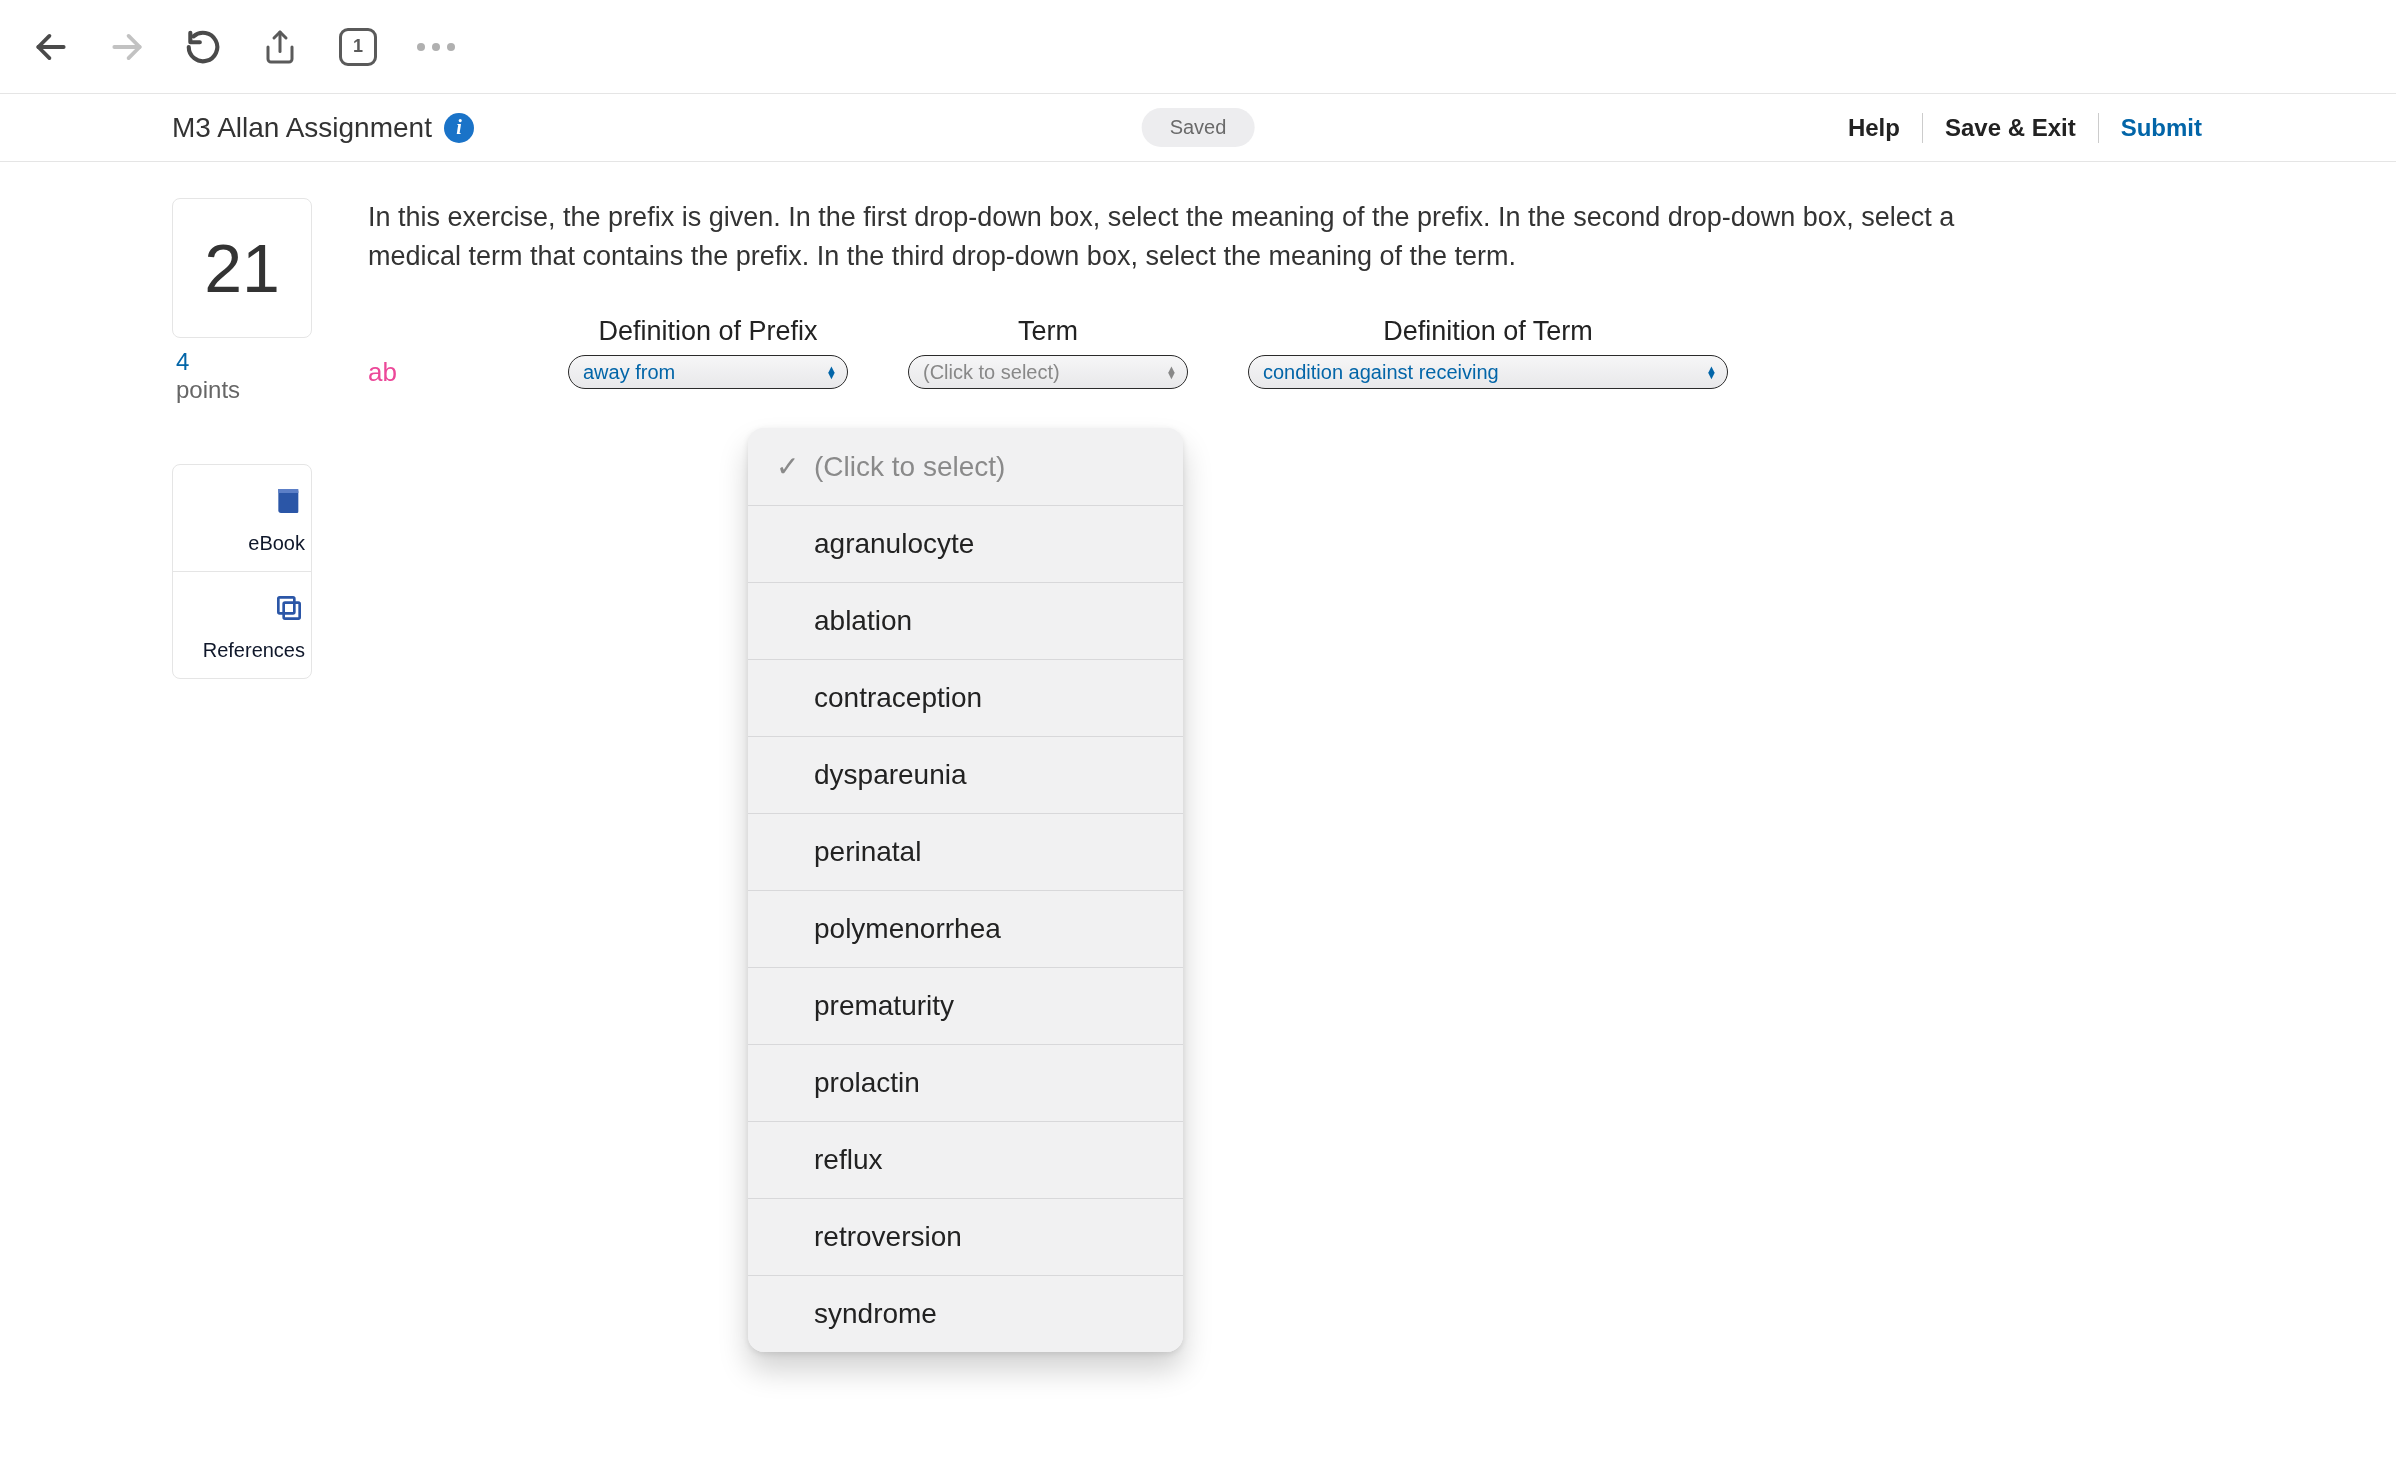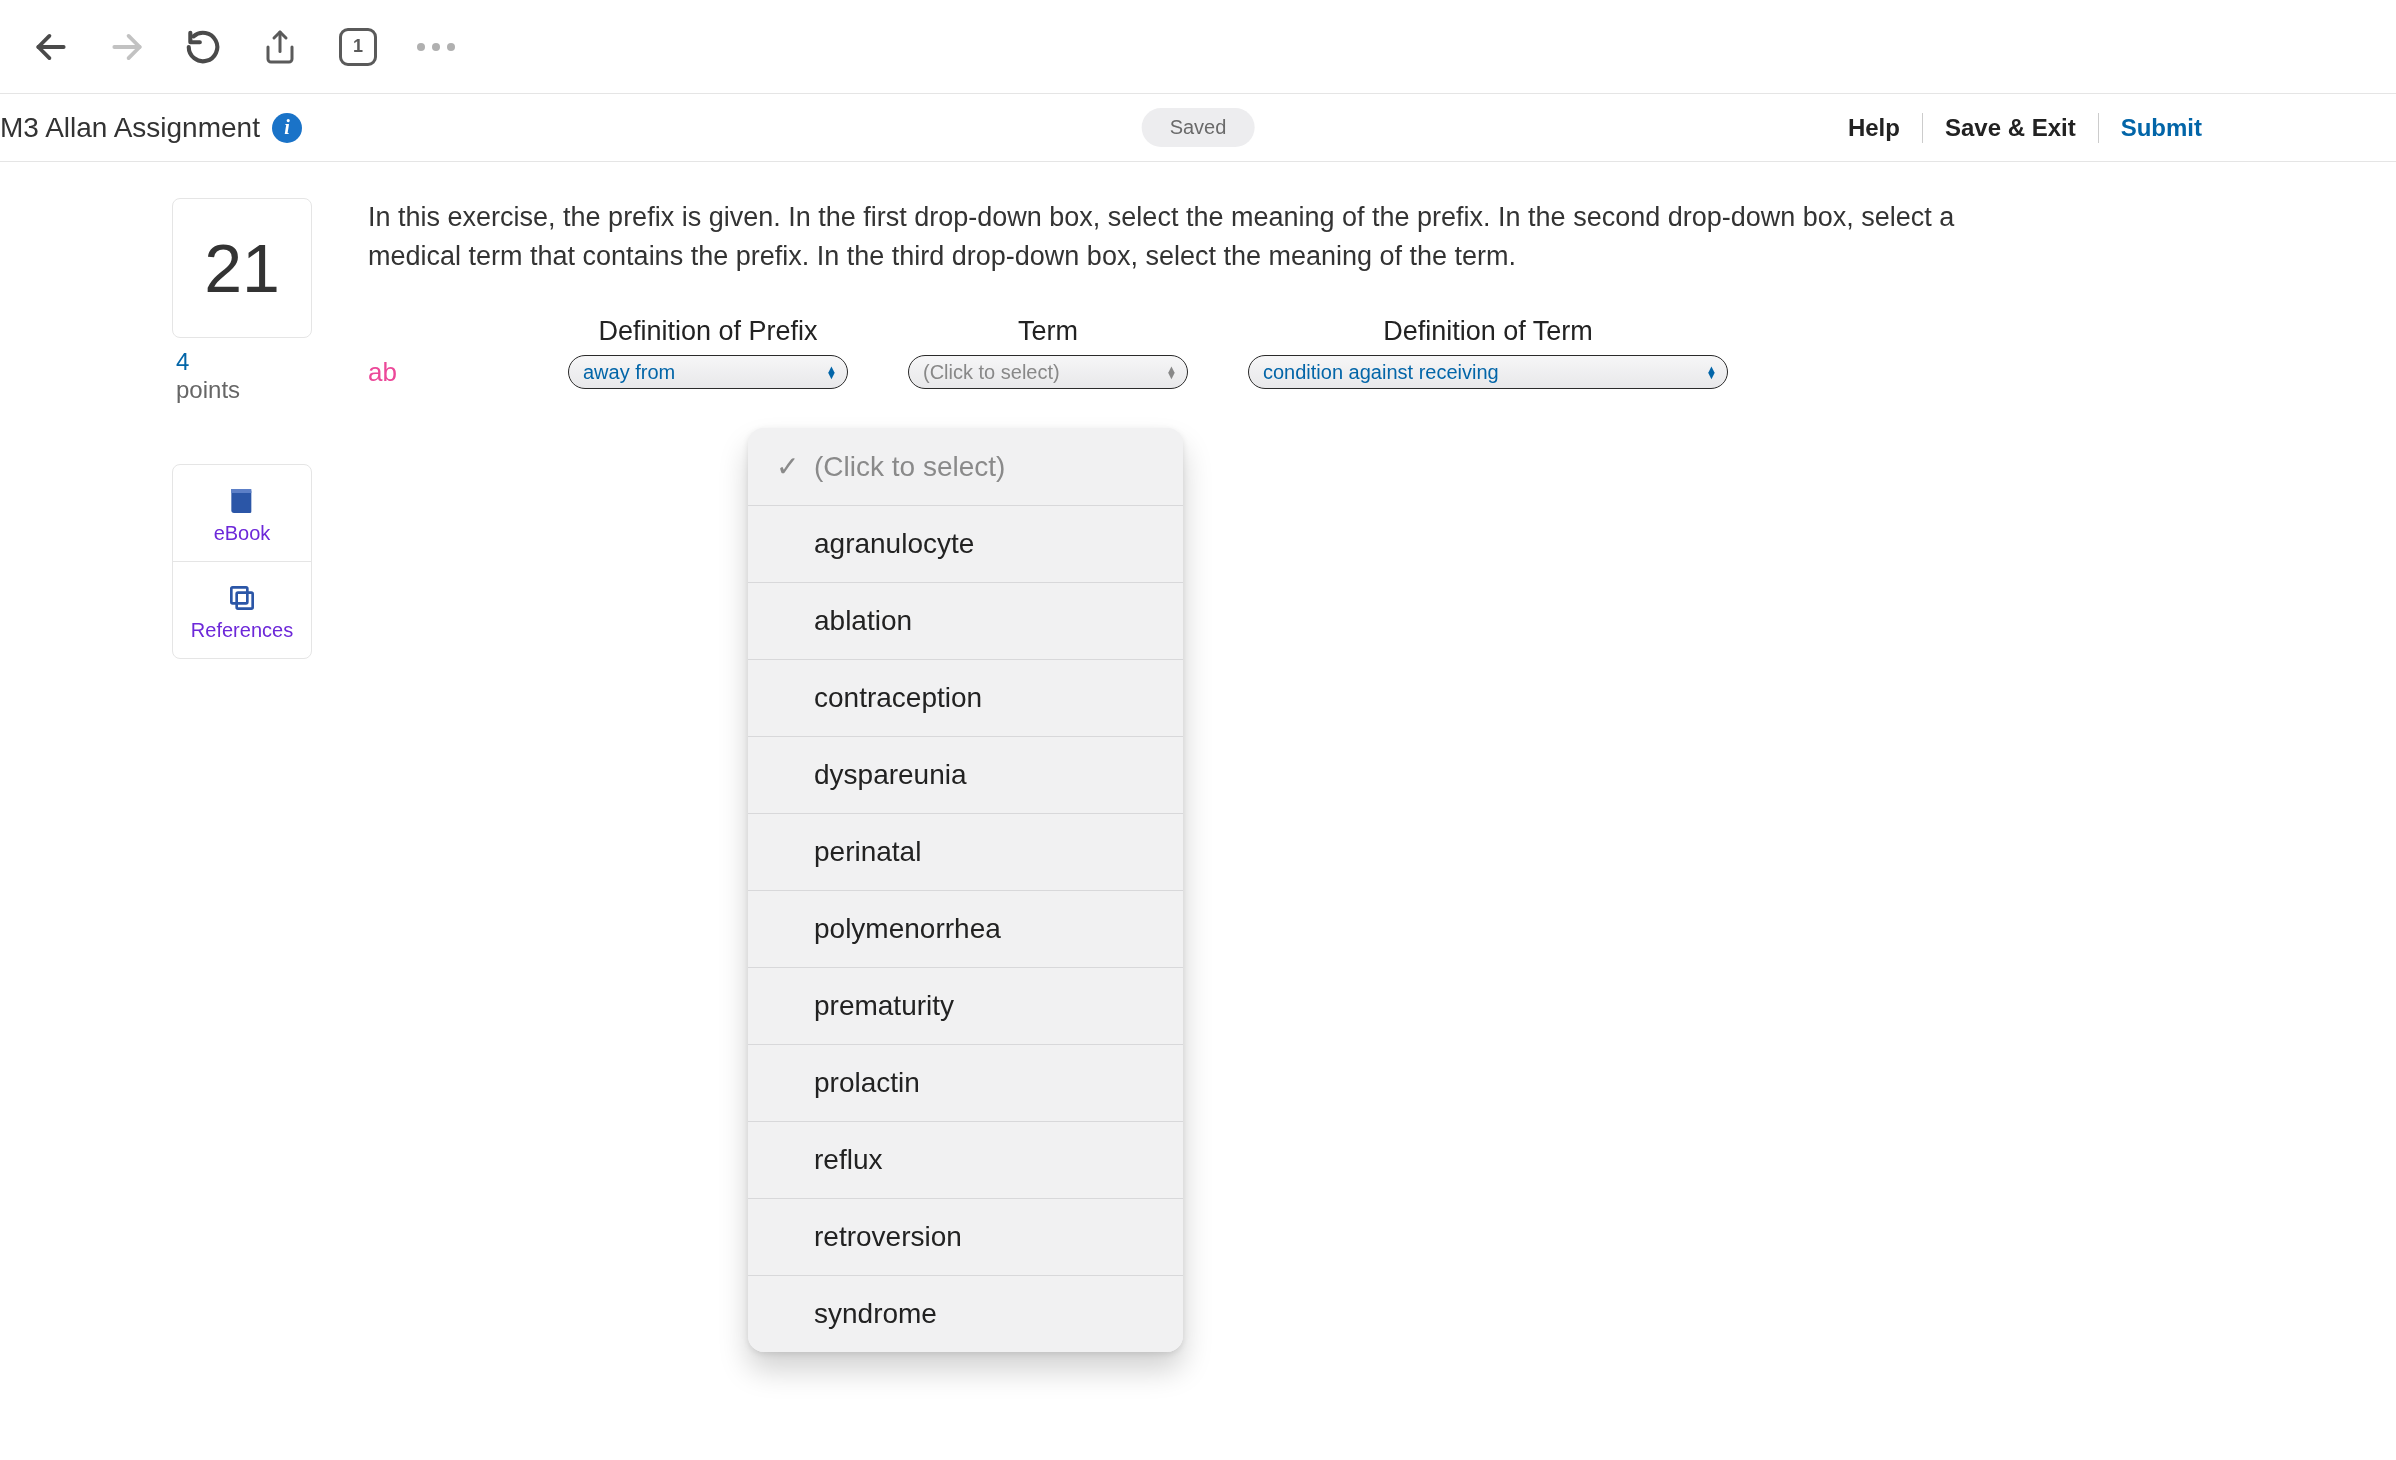--- a/index.html
+++ b/index.html
@@ -87,20 +87,21 @@
       display: flex;
       align-items: center;
       height: 68px;
       padding: 0 0;
       border-bottom: 1px solid #e5e5e5;
     }
     .app-header-inner {
       display: flex;
       align-items: center;
       width: 100%;
+      padding-left: 172px;
       padding-right: 172px;
     }
     .assign-title {
       font-size: 28px;
       color: #333;
       font-weight: 400;
       display: flex;
       align-items: center;
       gap: 12px;
     }
@@ -191,25 +192,26 @@
     .side-tools {
       margin-top: 60px;
       border: 1px solid #e5e5e5;
       border-radius: 8px;
       overflow: hidden;
       width: 140px;
     }
     .side-tool {
       display: flex;
       flex-direction: column;
-      align-items: center;
+      align-items: flex-end;
       justify-content: center;
       padding: 20px 6px 16px;
+      gap: 10px;
       font-size: 20px;
-      color: #6d28d9;
+      color: #0f172a;
     }
     .side-tool + .side-tool {
       border-top: 1px solid #e5e5e5;
     }
     .side-tool .ticon { color: #2b56a7; }
     .maincol {
       flex: 1;
       position: relative;
     }
     .instructions {

